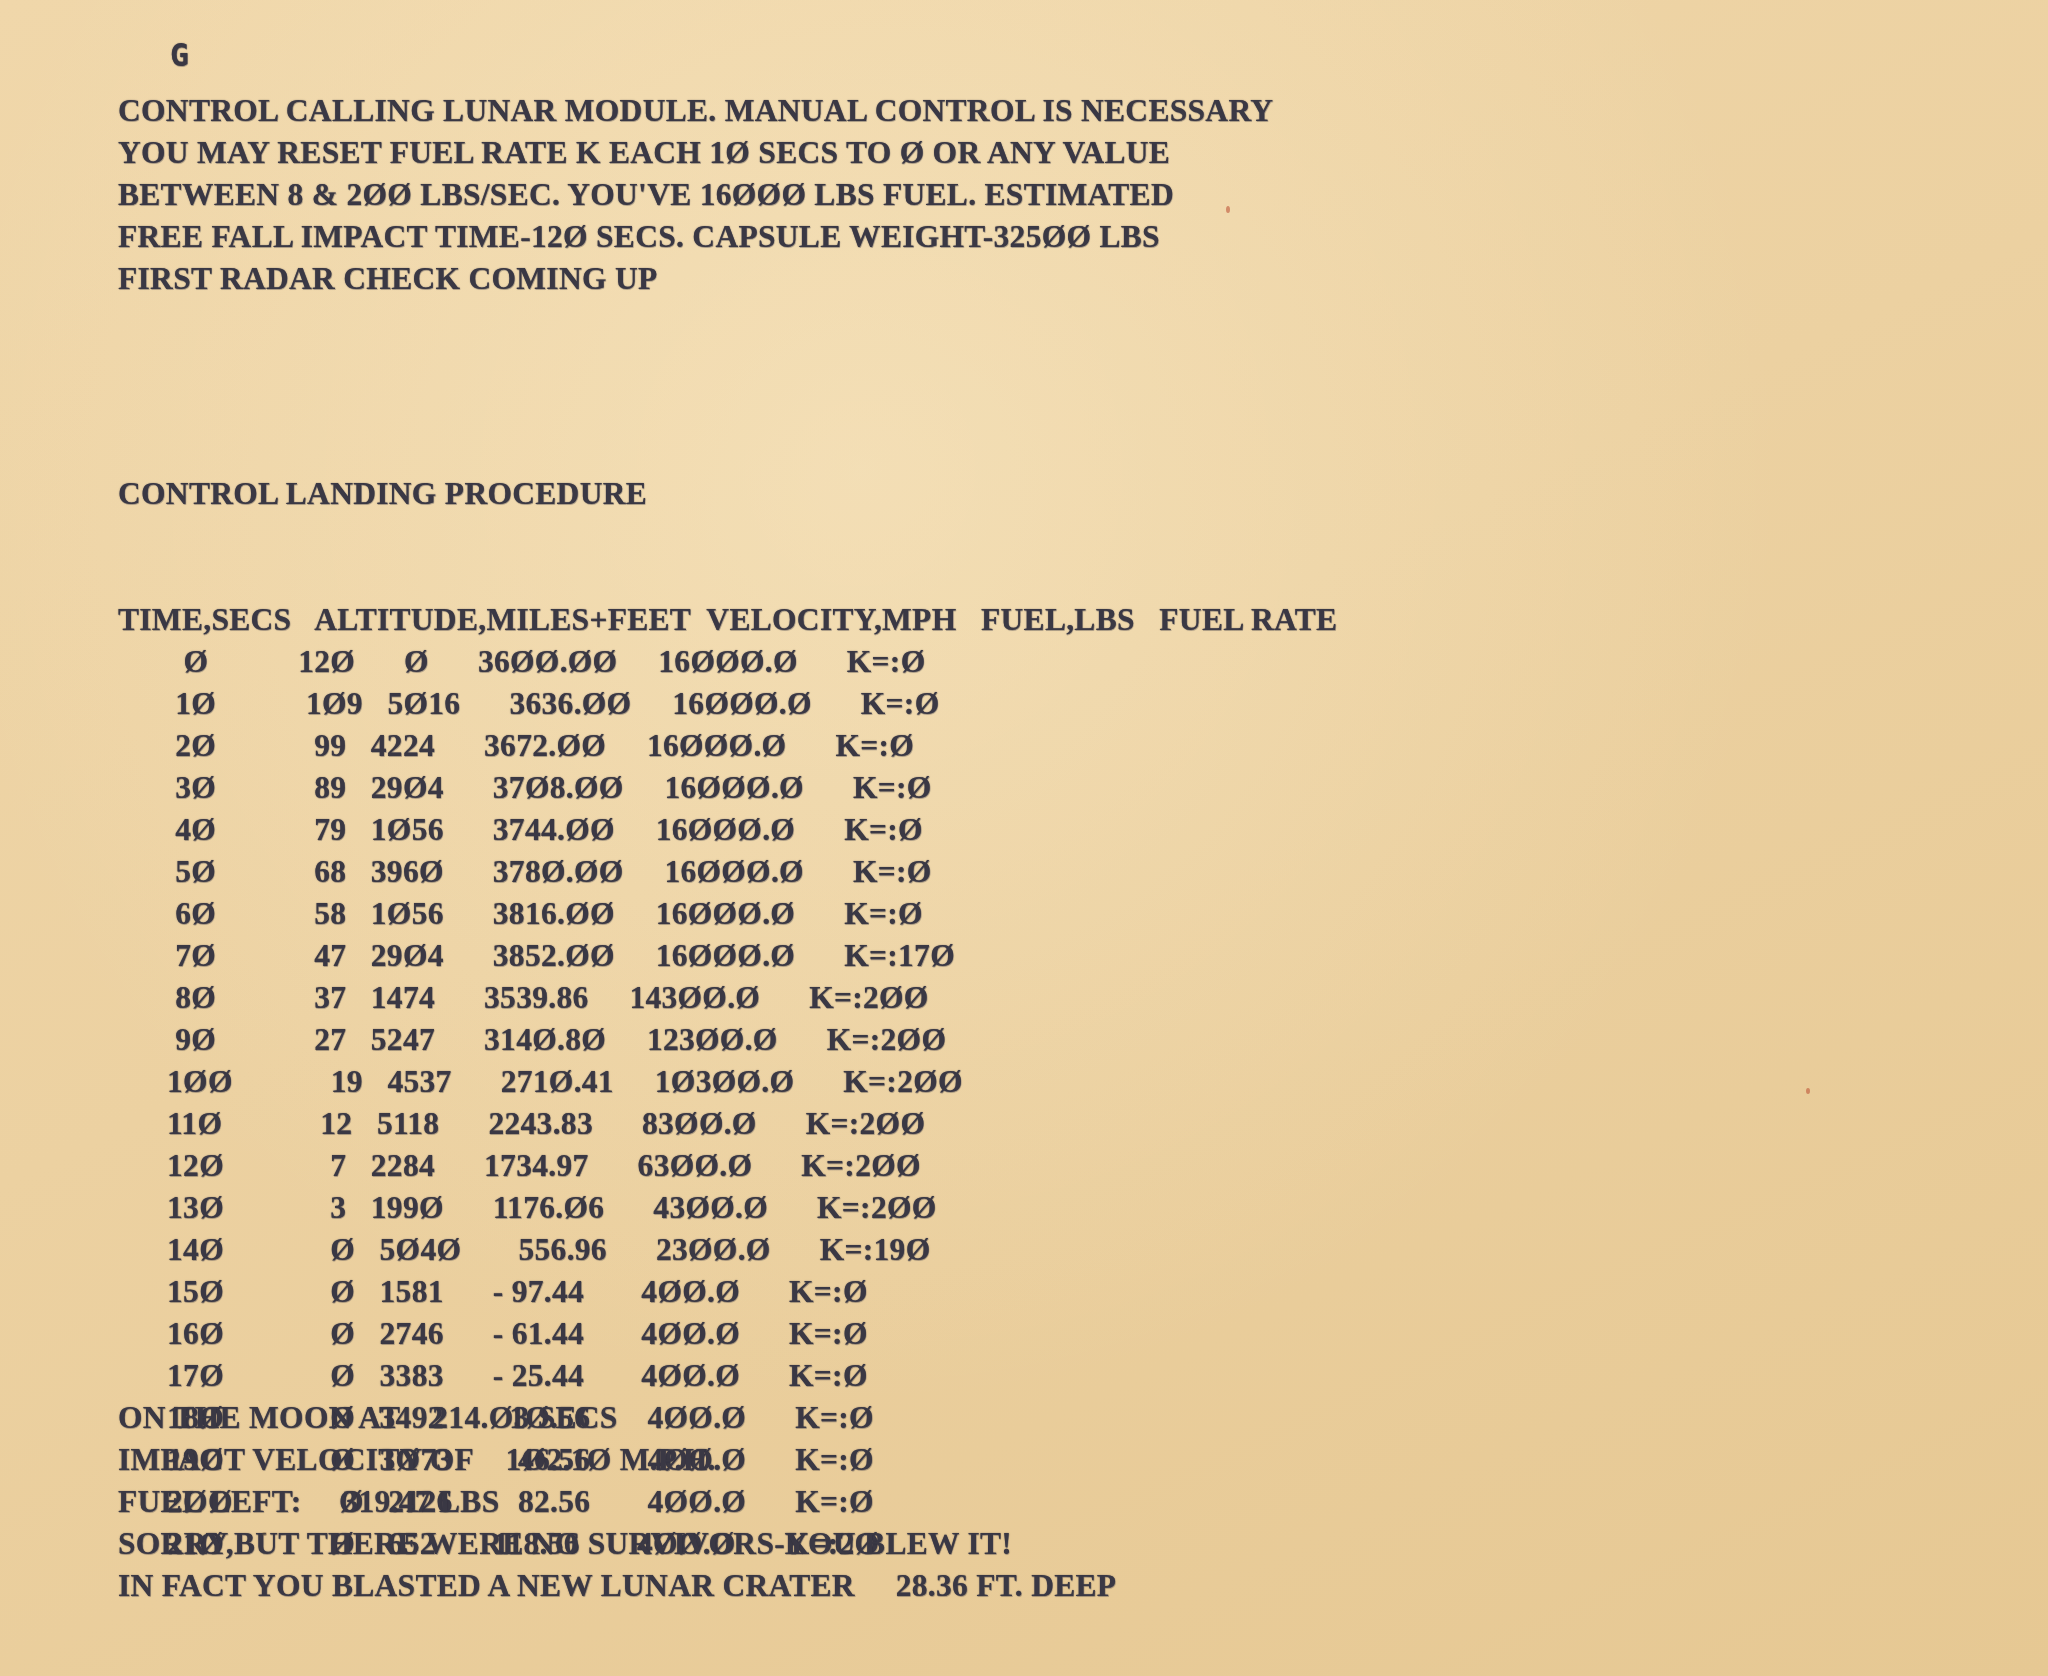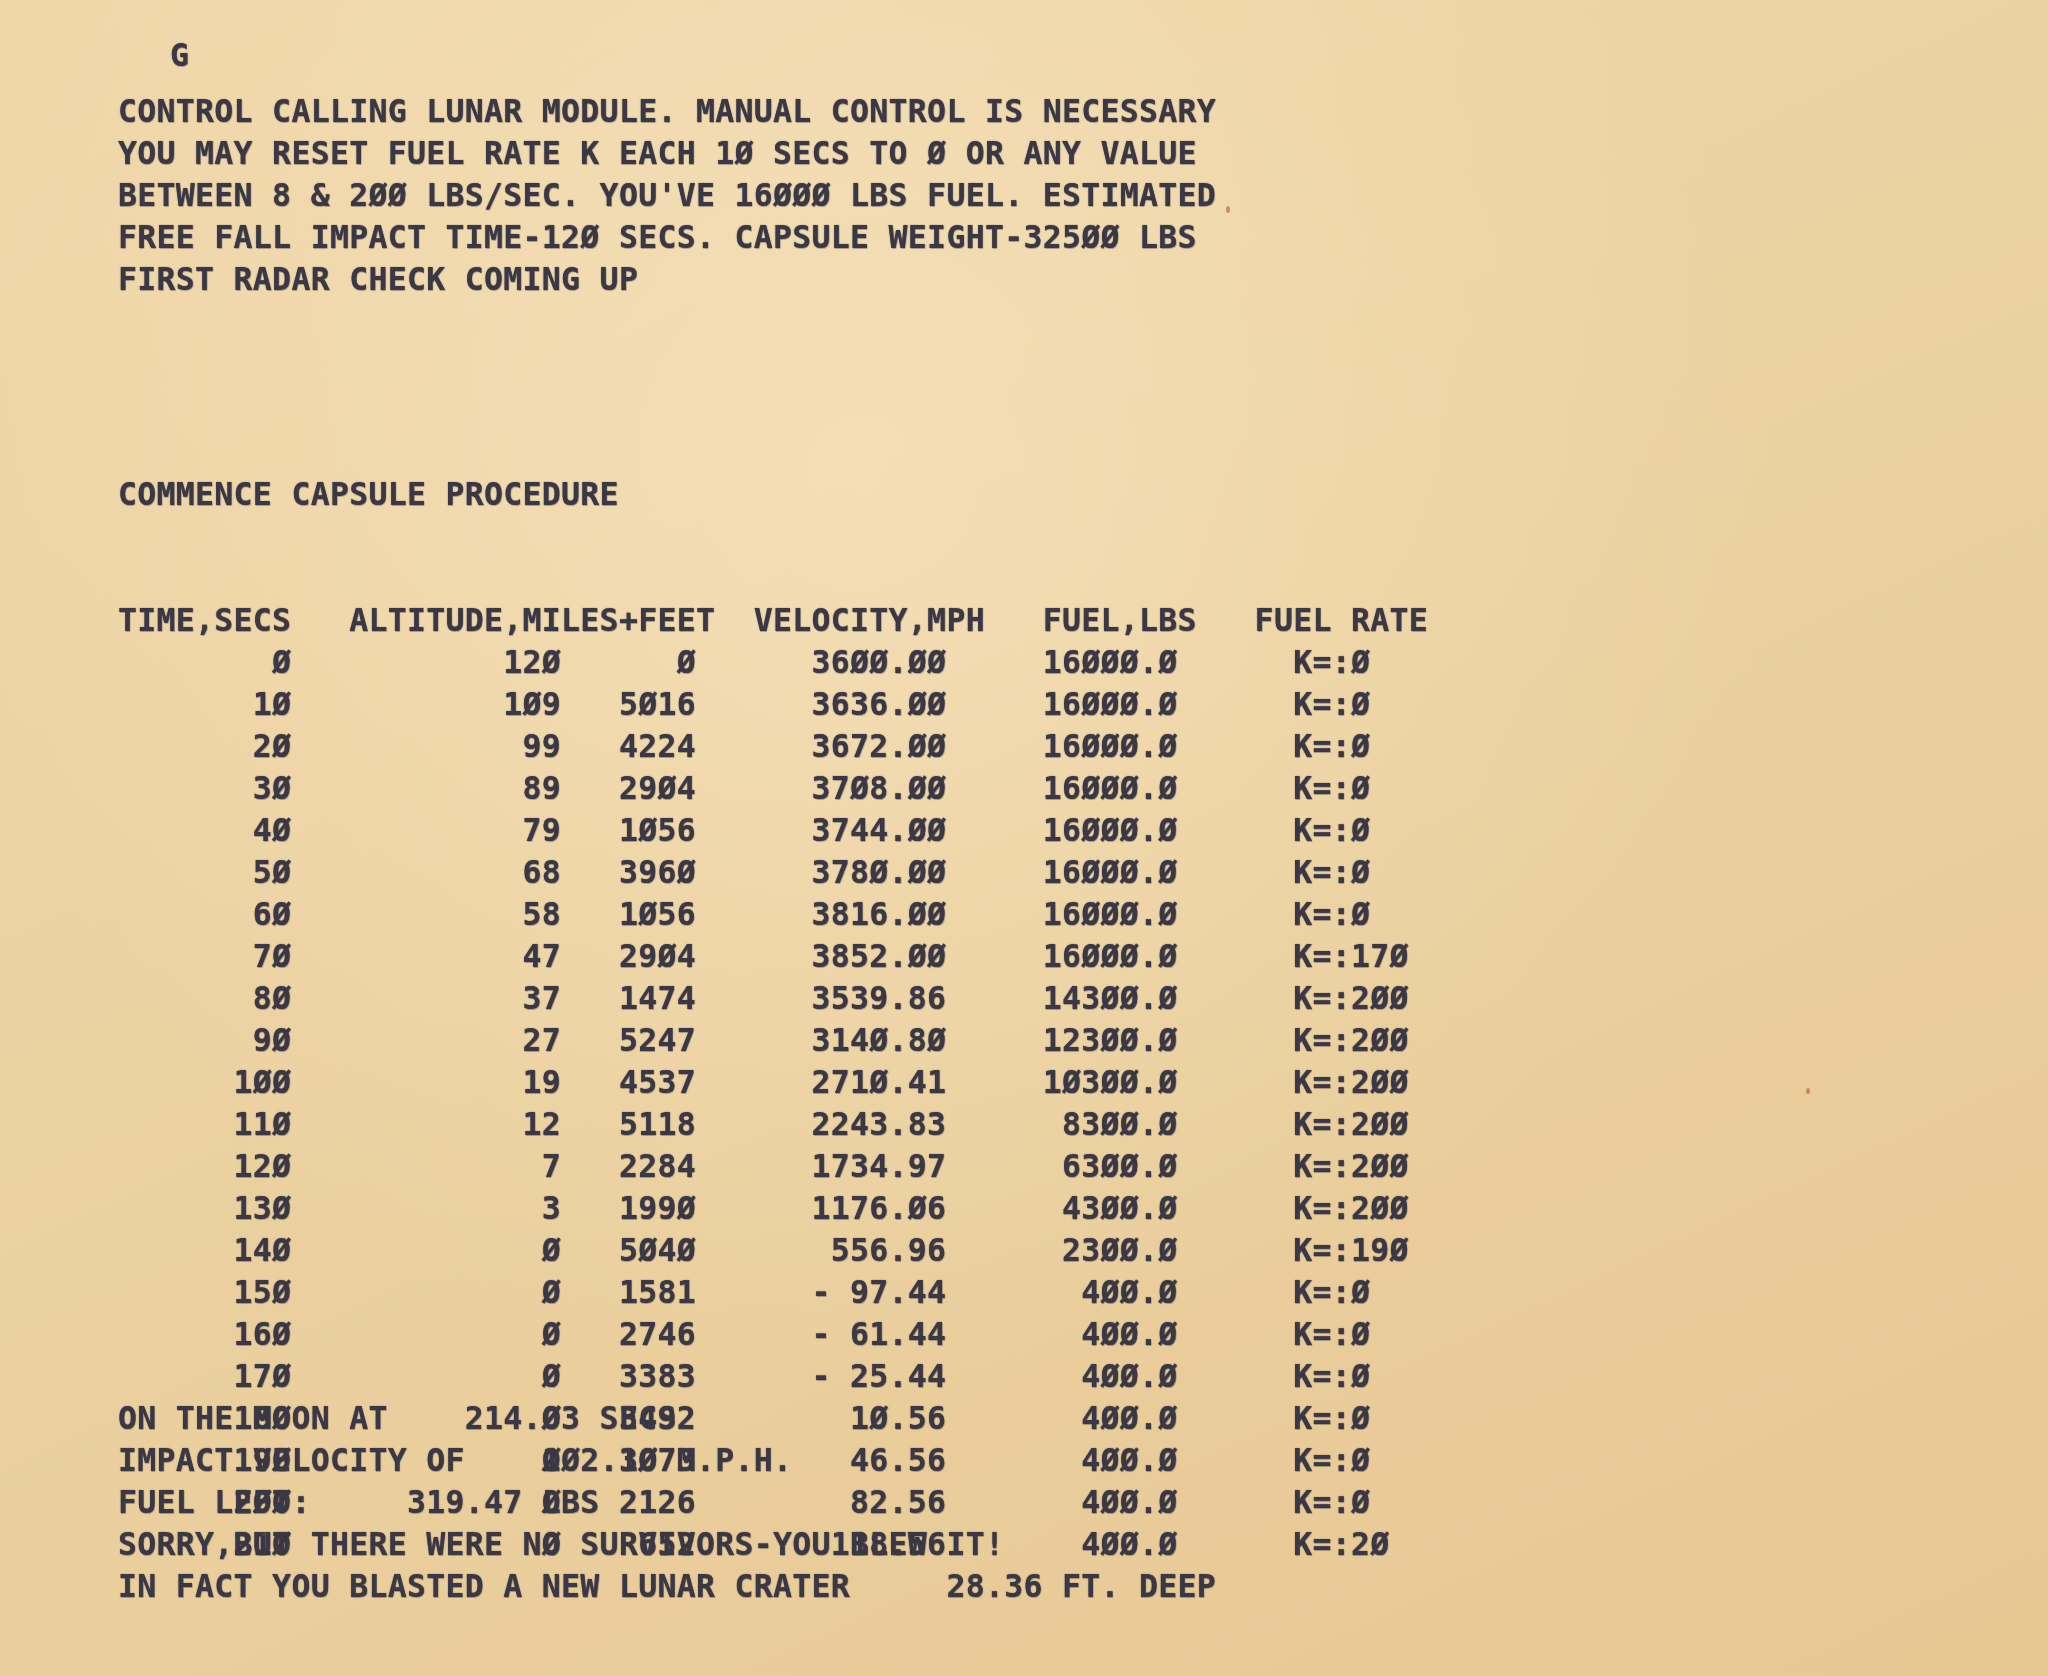--- a/index.html
+++ b/index.html
@@ -16,36 +16,36 @@
     position:absolute;
     font-family:"DejaVu Sans Mono", monospace;
     font-weight:700;
     font-size:31.5px;
     line-height:42px;
     letter-spacing:0.3px;
     color:#3a3844;
     text-shadow:0 0 1.2px rgba(52,50,64,0.75), 0.6px 0.6px 0.4px rgba(52,50,64,0.28);
     white-space:pre;
   }
-  .tty-line{white-space:pre;}
+  .tty-line{white-space:pre;font-family:Liberation Serif, serif;}
   .speck{position:absolute;border-radius:50%;pointer-events:none;}
   .speck.red{background:rgba(186,74,48,0.55);}
   .speck.dark{background:rgba(110,90,60,0.35);}
 </style>
 </head>
 <body>
 
 <div class="sheet">
 
   <div class="tty" style="left:170px;top:34px;">G</div>
 
   <div class="tty" style="left:118px;top:90px;" id="intro"><div class="tty-line">CONTROL CALLING LUNAR MODULE. MANUAL CONTROL IS NECESSARY</div><div class="tty-line">YOU MAY RESET FUEL RATE K EACH 1Ø SECS TO Ø OR ANY VALUE</div><div class="tty-line">BETWEEN 8 &amp; 2ØØ LBS/SEC. YOU'VE 16ØØØ LBS FUEL. ESTIMATED</div><div class="tty-line">FREE FALL IMPACT TIME-12Ø SECS. CAPSULE WEIGHT-325ØØ LBS</div><div class="tty-line">FIRST RADAR CHECK COMING UP</div></div>
 
   <div class="tty" style="left:118px;top:389px;" id="report">
-    <div class="tty-line">COMMENCE CAPSULE PROCEDURE</div>
+    <div class="tty-line">CONTROL LANDING PROCEDURE</div>
   <div class="tty-line">TIME,SECS   ALTITUDE,MILES+FEET  VELOCITY,MPH   FUEL,LBS   FUEL RATE</div><div class="tty-line">        Ø           12Ø      Ø      36ØØ.ØØ     16ØØØ.Ø      K=:Ø</div><div class="tty-line">       1Ø           1Ø9   5Ø16      3636.ØØ     16ØØØ.Ø      K=:Ø</div><div class="tty-line">       2Ø            99   4224      3672.ØØ     16ØØØ.Ø      K=:Ø</div><div class="tty-line">       3Ø            89   29Ø4      37Ø8.ØØ     16ØØØ.Ø      K=:Ø</div><div class="tty-line">       4Ø            79   1Ø56      3744.ØØ     16ØØØ.Ø      K=:Ø</div><div class="tty-line">       5Ø            68   396Ø      378Ø.ØØ     16ØØØ.Ø      K=:Ø</div><div class="tty-line">       6Ø            58   1Ø56      3816.ØØ     16ØØØ.Ø      K=:Ø</div><div class="tty-line">       7Ø            47   29Ø4      3852.ØØ     16ØØØ.Ø      K=:17Ø</div><div class="tty-line">       8Ø            37   1474      3539.86     143ØØ.Ø      K=:2ØØ</div><div class="tty-line">       9Ø            27   5247      314Ø.8Ø     123ØØ.Ø      K=:2ØØ</div><div class="tty-line">      1ØØ            19   4537      271Ø.41     1Ø3ØØ.Ø      K=:2ØØ</div><div class="tty-line">      11Ø            12   5118      2243.83      83ØØ.Ø      K=:2ØØ</div><div class="tty-line">      12Ø             7   2284      1734.97      63ØØ.Ø      K=:2ØØ</div><div class="tty-line">      13Ø             3   199Ø      1176.Ø6      43ØØ.Ø      K=:2ØØ</div><div class="tty-line">      14Ø             Ø   5Ø4Ø       556.96      23ØØ.Ø      K=:19Ø</div><div class="tty-line">      15Ø             Ø   1581      - 97.44       4ØØ.Ø      K=:Ø</div><div class="tty-line">      16Ø             Ø   2746      - 61.44       4ØØ.Ø      K=:Ø</div><div class="tty-line">      17Ø             Ø   3383      - 25.44       4ØØ.Ø      K=:Ø</div><div class="tty-line">      18Ø             Ø   3492        1Ø.56       4ØØ.Ø      K=:Ø</div><div class="tty-line">      19Ø             Ø   3Ø73        46.56       4ØØ.Ø      K=:Ø</div><div class="tty-line">      2ØØ             Ø   2126        82.56       4ØØ.Ø      K=:Ø</div><div class="tty-line">      21Ø             Ø    652       118.56       4ØØ.Ø      K=:2Ø</div></div>
 
   <div class="tty" style="left:118px;top:1397px;" id="summary"><div class="tty-line">ON THE MOON AT    214.Ø3 SECS</div><div class="tty-line">IMPACT VELOCITY OF    1Ø2.1Ø M.P.H.</div><div class="tty-line">FUEL LEFT:     319.47 LBS</div><div class="tty-line">SORRY,BUT THERE WERE NO SURVIVORS-YOU BLEW IT!</div><div class="tty-line">IN FACT YOU BLASTED A NEW LUNAR CRATER     28.36 FT. DEEP</div></div>
 
   <div class="speck red" style="left:1226px;top:206px;width:4px;height:7px;"></div>
   <div class="speck red" style="left:1806px;top:1088px;width:4px;height:6px;"></div>
   <div class="speck dark" style="left:262px;top:1532px;width:5px;height:4px;"></div>
 
 </div>
 

